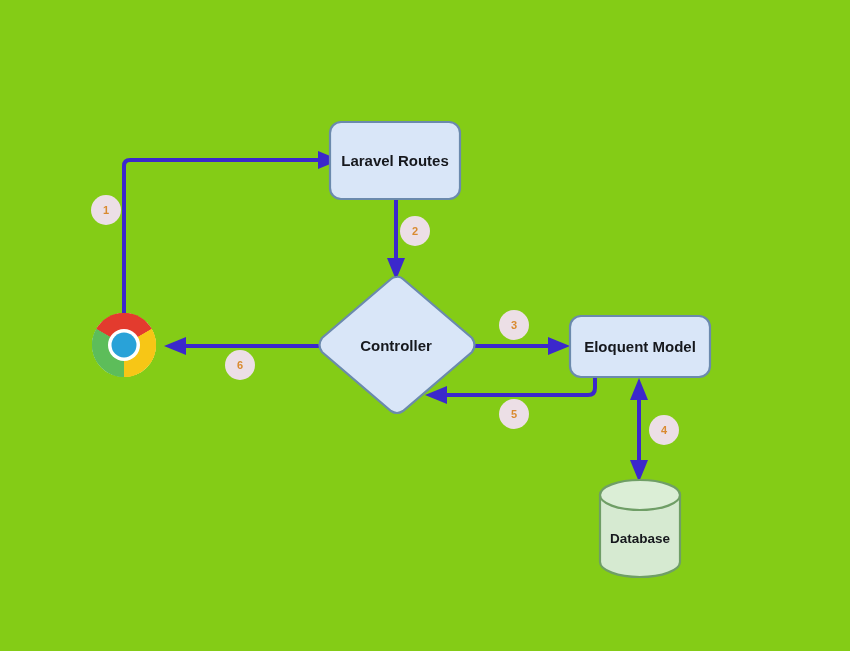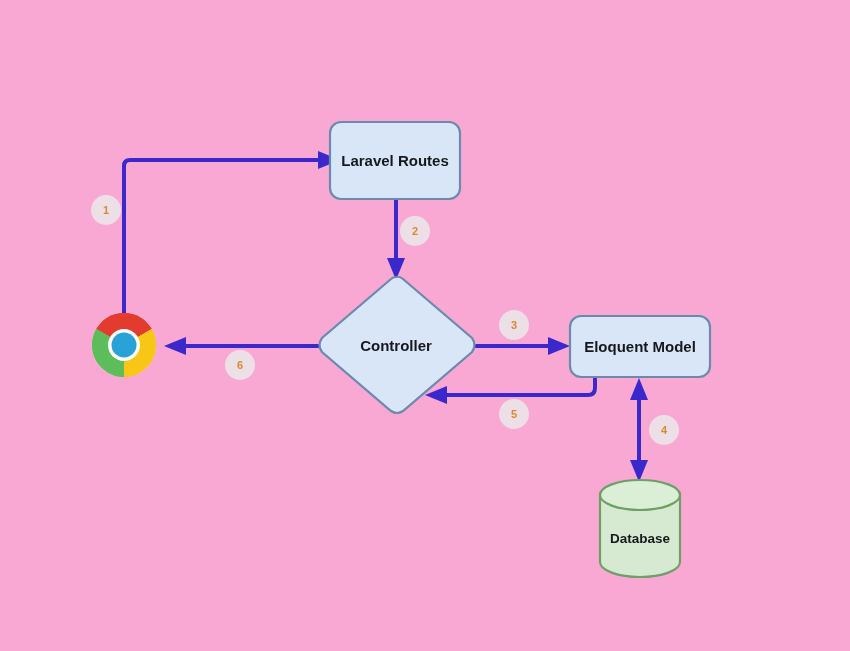--- a/index.html
+++ b/index.html
@@ -10,21 +10,21 @@
     width: 850px;
     height: 651px;
     background: #f6fcfa;
     font-family: "Liberation Sans", sans-serif;
     overflow: hidden;
   }
   #diagram-root {
     position: relative;
     width: 850px;
     height: 651px;
-    background: #f9a8d4;
+    background: #84cc16;
   }
   svg#diagram-svg {
     position: absolute;
     left: 0;
     top: 0;
     width: 850px;
     height: 651px;
     display: block;
   }
   .node-label {

